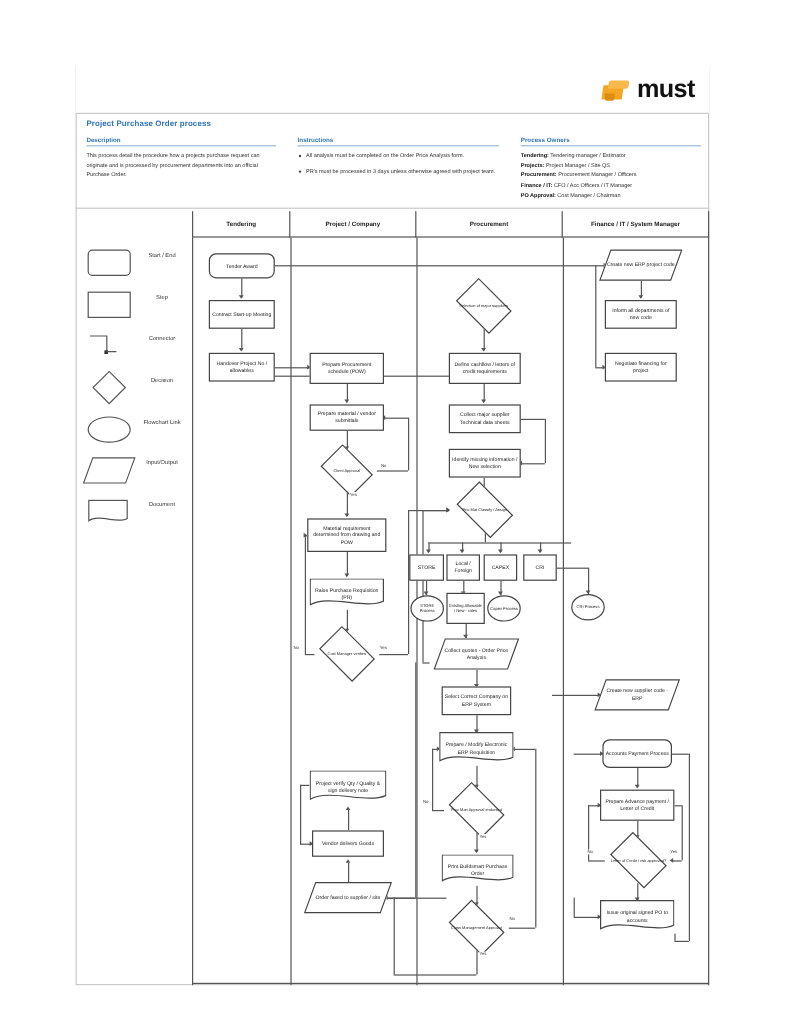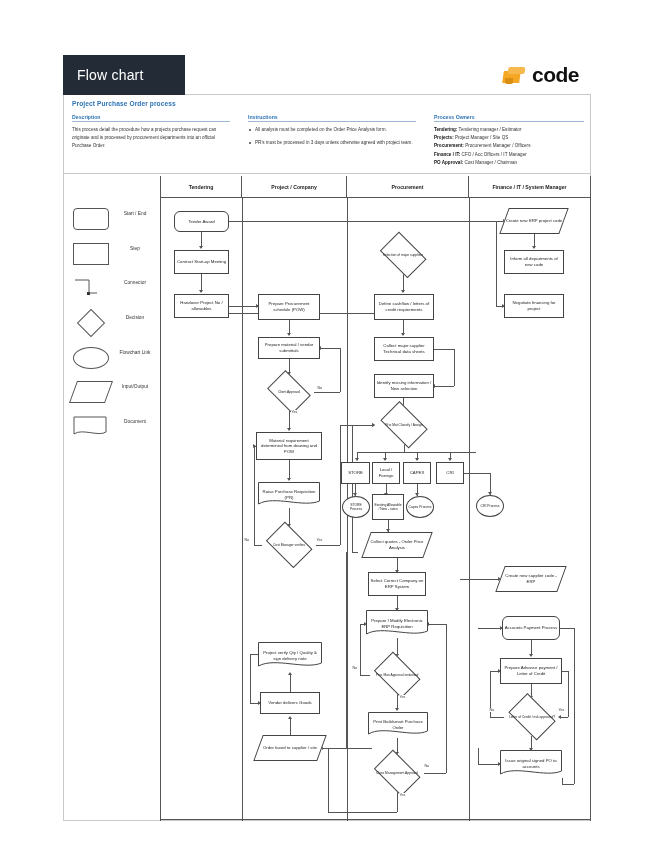--- a/index.html
+++ b/index.html
@@ -171,30 +171,27 @@
   .elbl { position:absolute; font-size:3.6px; color:#333; z-index:4; background:#fff; padding:0 .5px; }
 </style>
 </head>
 <body>
 
 <div id="page">
 
   <div id="sheet"></div>
 
   <div id="header-bar">
-    <div id="title-block">
-      <span class="t">Flow chart</span>
-    </div>
     <div id="brand">
       <span class="logo-mark">
         <i class="f1"></i>
           <i class="f2"></i>
           <i class="f3"></i>
       </span>
-      <span class="word">code</span>
+      <span class="word">must</span>
     </div>
   </div>
 
   <div id="info">
     <div id="info-title">Project Purchase Order process</div>
 
     <div class="info-col c1">
       <div class="info-h">Description</div>
       <div class="info-p">This process detail the procedure how a projects purchase request can originate and is processed by procurement departments into an official Purchase Order.</div>
     </div>

